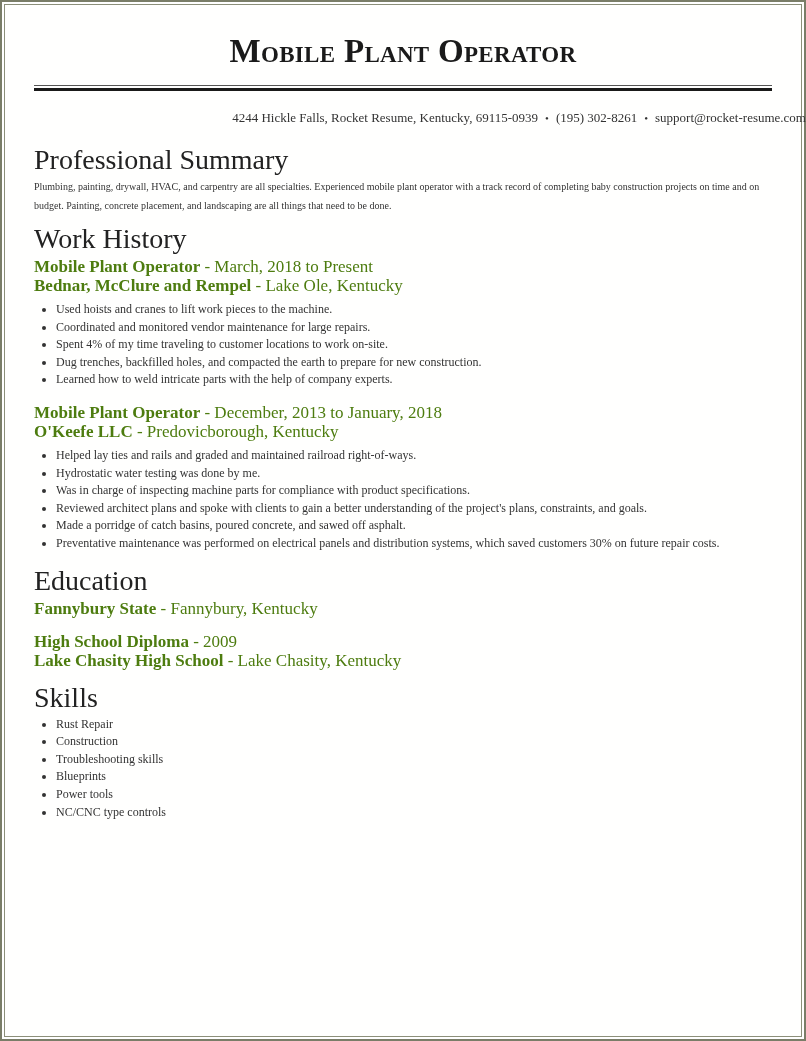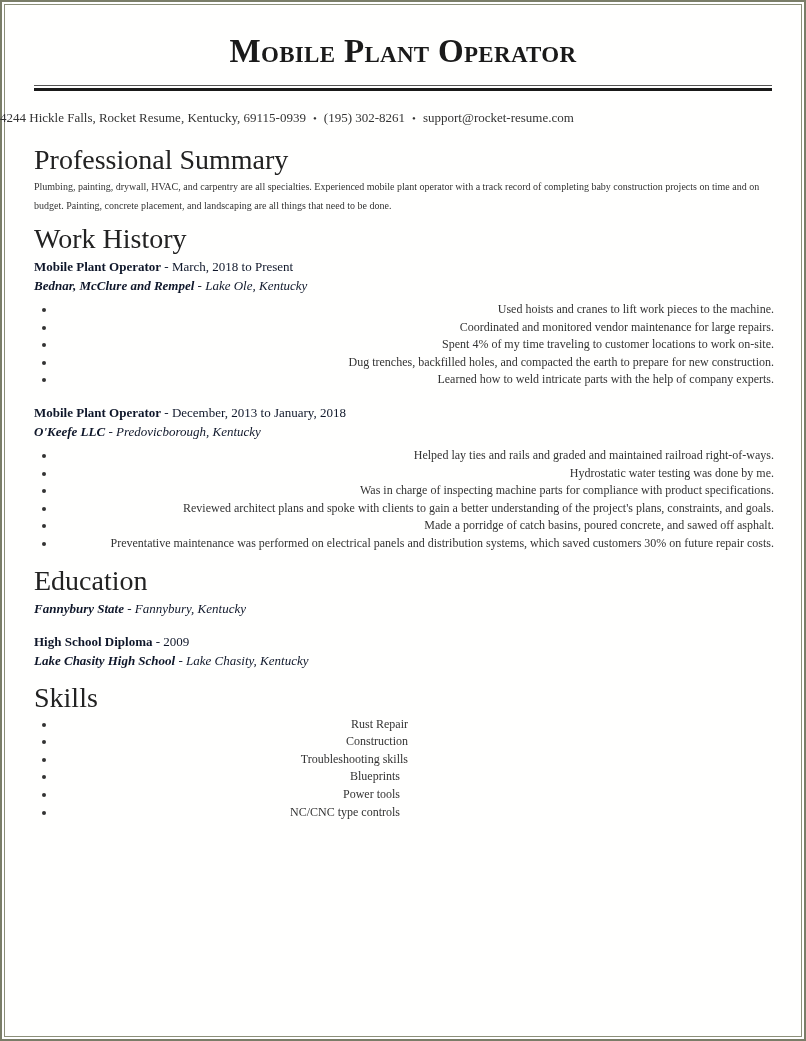--- a/index.html
+++ b/index.html
@@ -55,21 +55,21 @@
     .rule-thick {
       position: absolute;
       left: 34px; top: 88px;
       width: 738px; height: 3px;
       background: #1a1a1a;
     }
     .contact {
       position: absolute;
       left: 0; top: 109px;
       width: 806px;
-      text-align: left;
+      text-align: right;
       font-size: 13px;
       color: #333;
       line-height: 18px;
     }
     .contact .sep {
       display: inline-block;
       margin: 0 7px;
       font-size: 11px;
     }
     .content {
@@ -86,32 +86,31 @@
       margin-bottom: 4px;
     }
     .summary-text {
       font-size: 10px;
       line-height: 18.5px;
       color: #333;
     }
     .section { margin-bottom: 10px; }
     .job { margin-bottom: 14px; }
     .job-line, .org-line {
-      font-size: 13px;
+      font-size: 17px;
       line-height: 19px;
-      color: #0f172a;
+      color: #4d7c0f;
     }
     .job-line b { font-weight: bold; }
-    .org-line { font-style: italic; }
+    .org-line { }
     .org-line b { font-weight: bold; }
     ul.bullets {
       list-style: none;
       margin-top: 6px;
       padding-left: 0;
-      text-align: right;
     }
     ul.bullets li {
       position: relative;
       padding-left: 22px;
       font-size: 12px;
       line-height: 17.6px;
       color: #333;
     }
     ul.bullets li::before {
       content: "";

